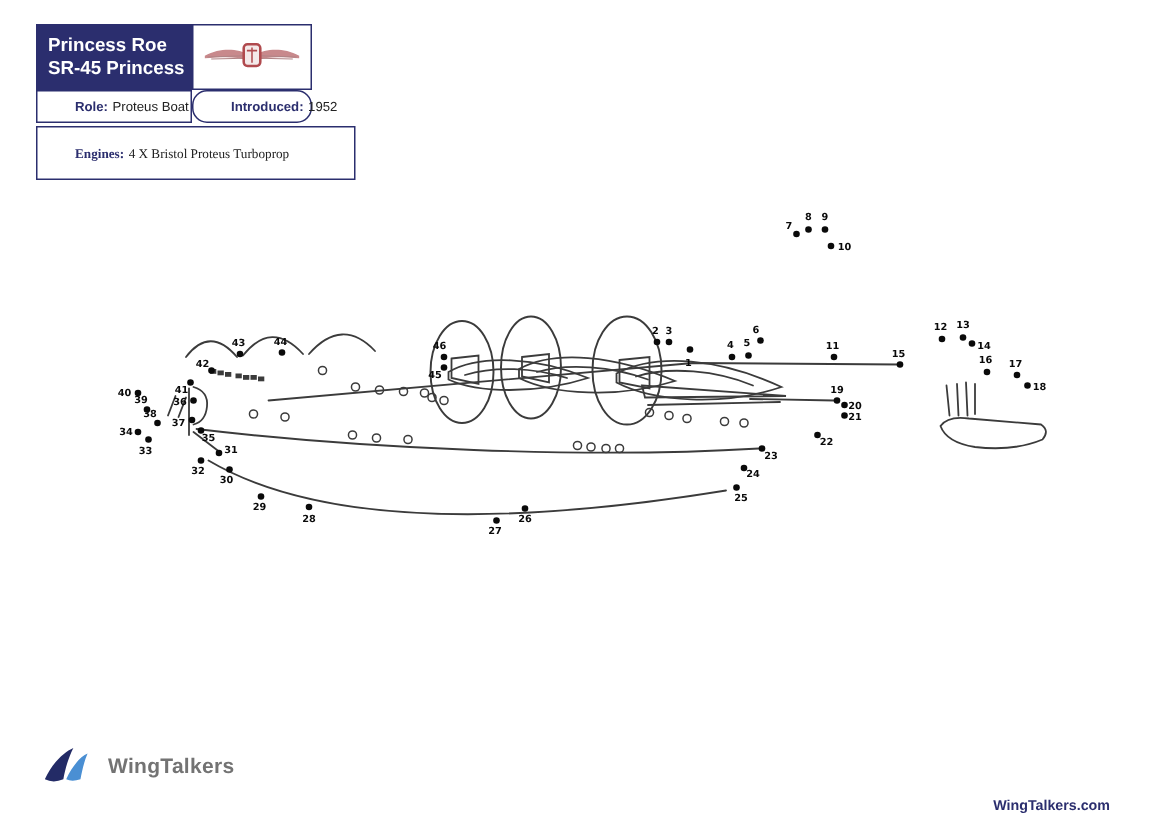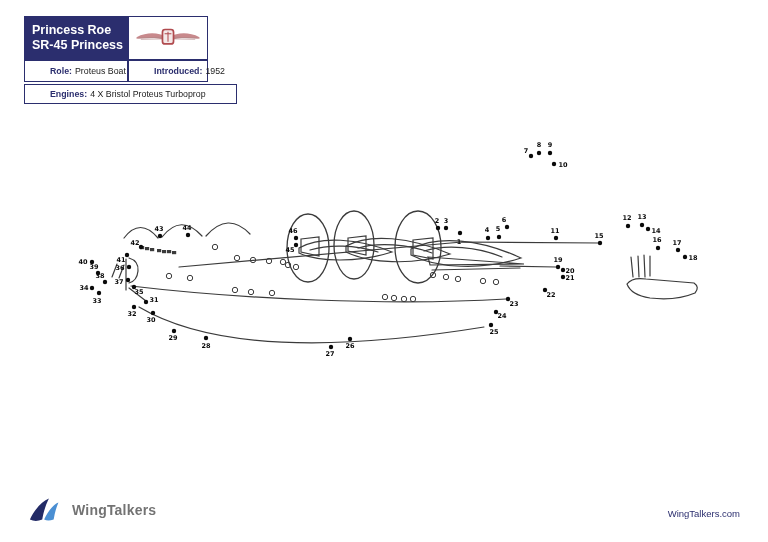--- a/index.html
+++ b/index.html
@@ -5,29 +5,29 @@
   html,body{margin:0;padding:0;}
   body{width:768px;height:542px;background:#ffffff;position:relative;overflow:hidden;
        font-family:"Liberation Sans",sans-serif;}
   .abs{position:absolute;}
   
   .title-box{left:24px;top:16px;width:104px;height:44px;background:#2b2e6e;color:#fff;
              font-weight:bold;font-size:12.5px;line-height:15px;padding:7px 0 0 8px;box-sizing:border-box;}
   .logo-box{left:128px;top:16px;width:80px;height:44px;background:#fff;border:1.5px solid #2b2e6e;
             box-sizing:border-box;display:flex;align-items:center;justify-content:center;}
   .role-box{left:24px;top:60px;width:104px;height:22px;}
-  .intro-box{left:128px;top:60px;width:80px;height:22px;}
-  .engines-box{left:24px;top:84px;width:213px;height:20px;}
+  .intro-box{left:128px;top:60px;width:80px;height:22px;border-radius:10px;}
+  .engines-box{left:24px;top:84px;width:213px;height:36px;font-family:Liberation Serif, serif;}
   .info{background:#fff;border:1.5px solid #2b2e6e;box-sizing:border-box;font-size:8.8px;color:#222;
         display:flex;align-items:center;padding-left:7px;white-space:nowrap;}
   .info b{color:#2b2e6e;font-weight:bold;margin-right:3px;padding-left:18px;}
   
   .brand-row{left:28px;top:492px;width:300px;height:36px;display:flex;align-items:center;}
   .brand-text{color:#737373;font-weight:bold;font-size:14px;margin-left:6px;letter-spacing:.2px;}
-  .site-text{right:28px;top:508px;color:#2b2e6e;font-weight:normal;font-size:9.5px;margin-left:16px;}
+  .site-text{right:28px;top:532px;color:#2b2e6e;font-weight:bold;font-size:9.5px;margin-left:16px;}
   svg{display:block;}
 </style>
 </head>
 <body>
 
 <div class="abs title-box">
   <div>Princess Roe</div>
   <div>SR-45 Princess</div>
 </div>
 

